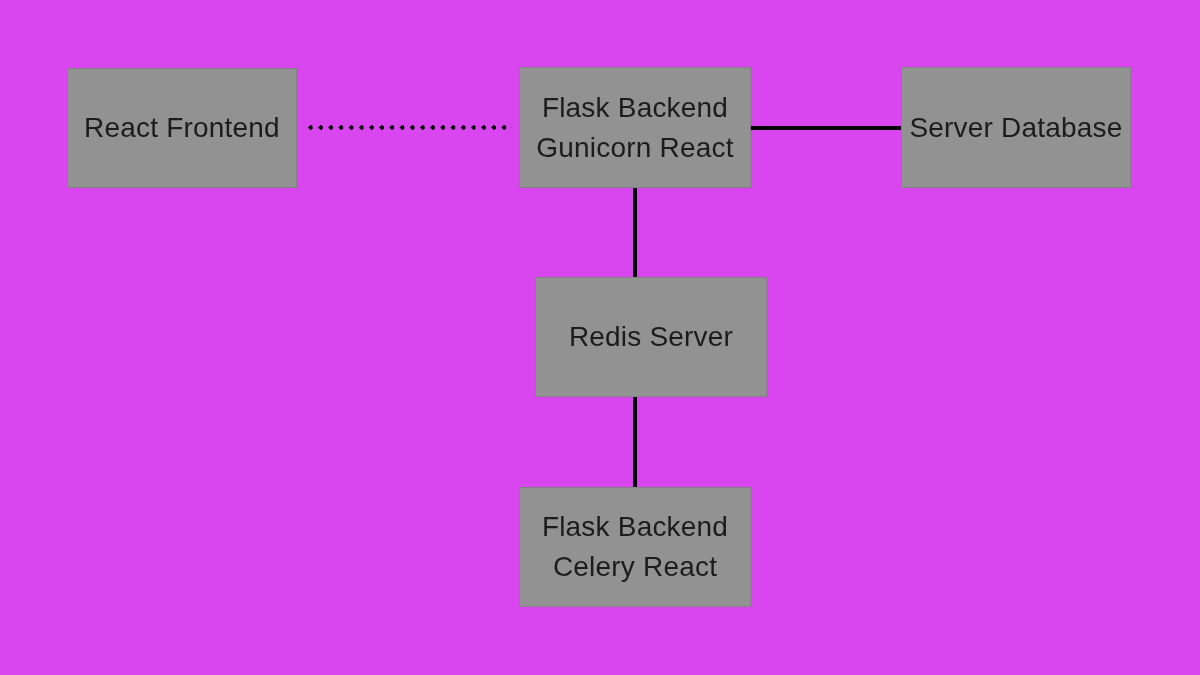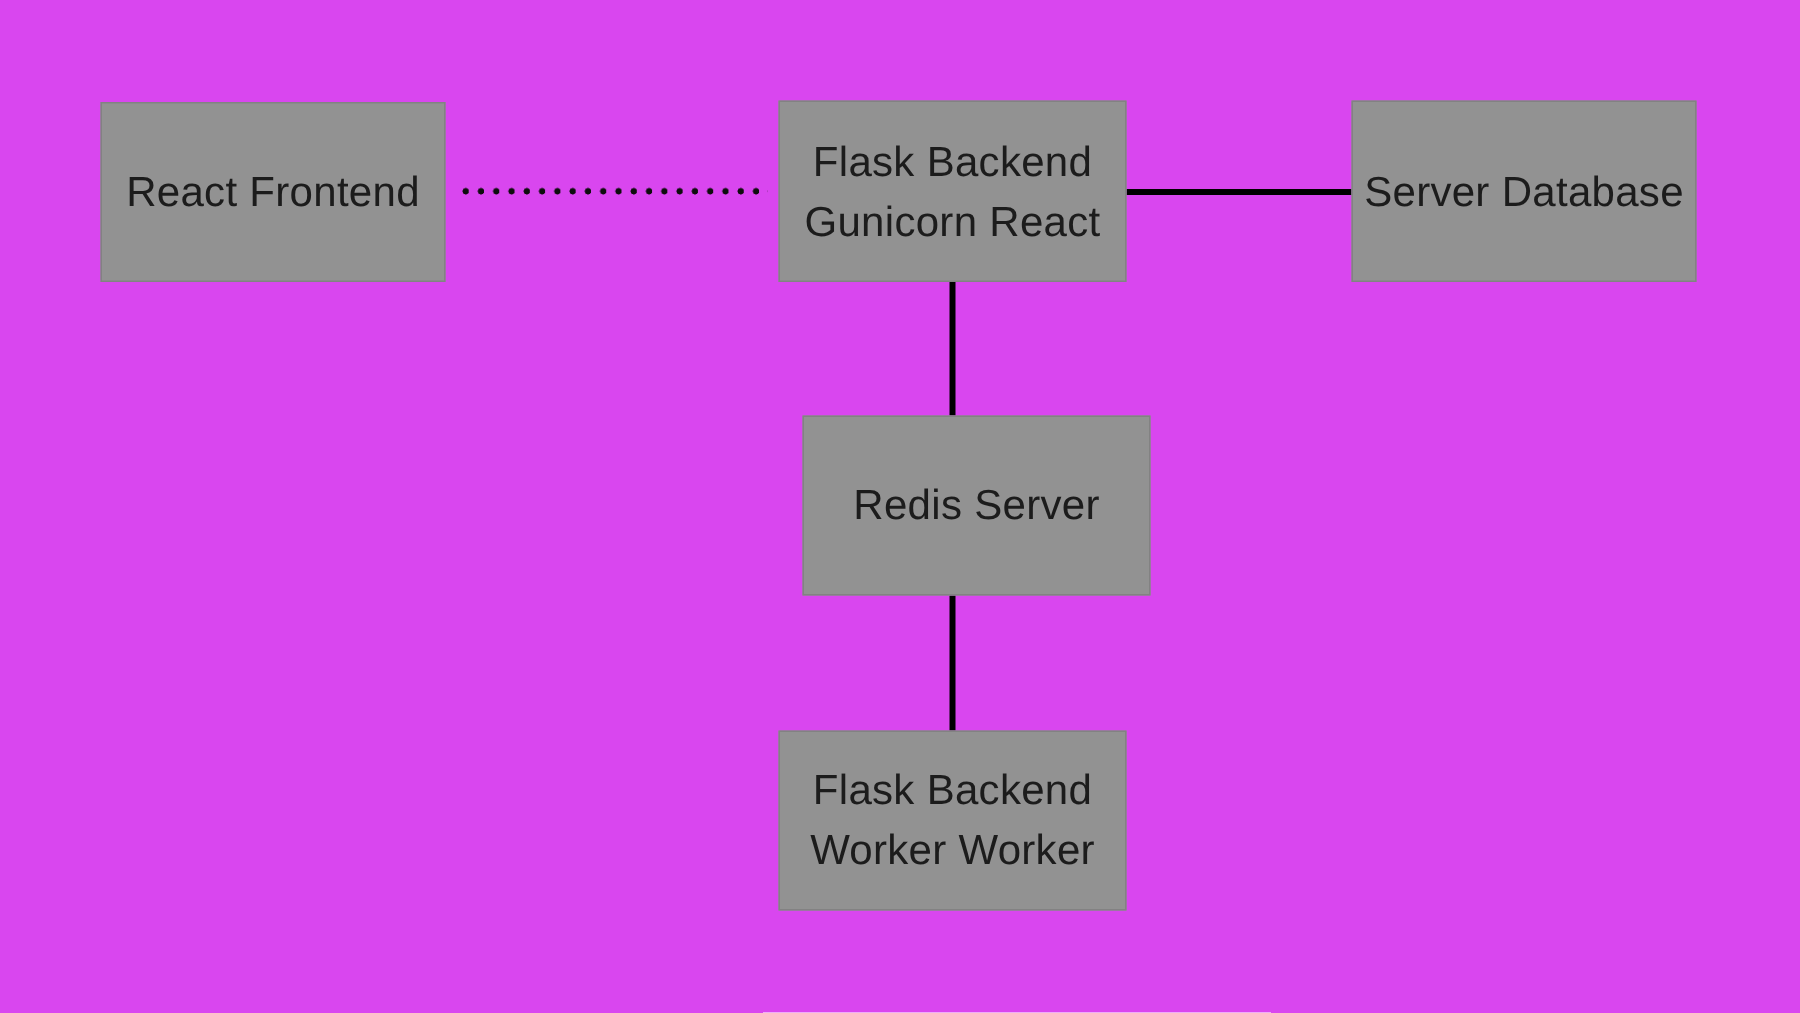--- a/index.html
+++ b/index.html
@@ -80,16 +80,16 @@
   <div id="node-mysql" class="node">
     <span class="label-line">Server Database</span>
   </div>
 
   <div id="node-redis" class="node">
     <span class="label-line">Redis Server</span>
   </div>
 
   <div id="node-celery" class="node">
     <span class="label-line">Flask Backend</span>
-    <span class="label-line">Worker Worker</span>
+    <span class="label-line">Celery React</span>
   </div>
 
 </div>
 
 </body></html>

